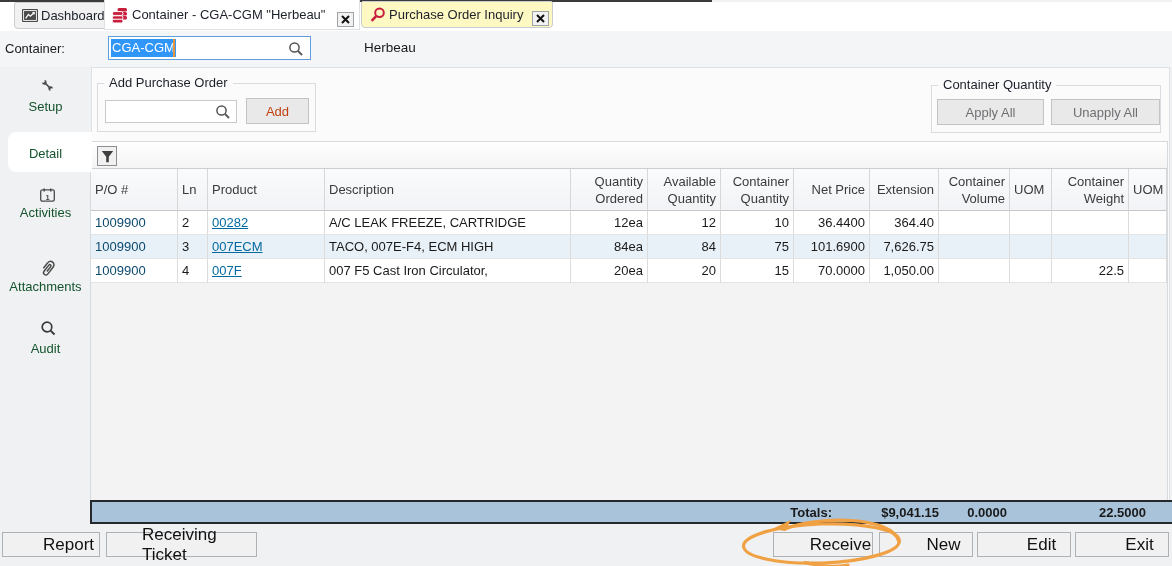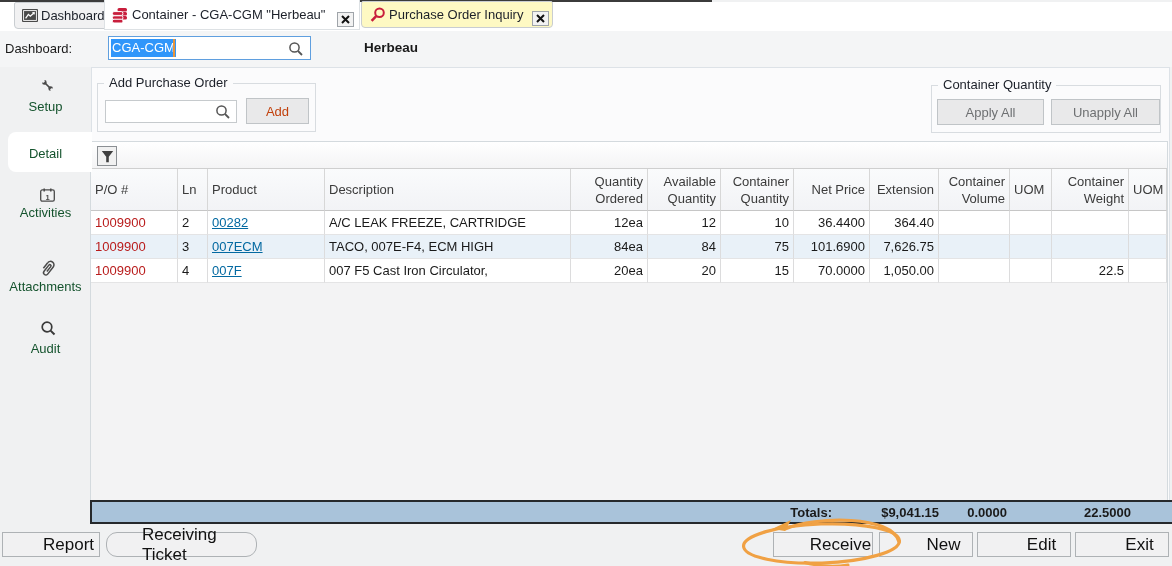--- a/index.html
+++ b/index.html
@@ -15,21 +15,21 @@
 #tab-active { left:104px; width:256px; top:0px; height:30px; background:#ffffff; border:1px solid #dde1e4; border-top:none; border-radius:0; }
 #tab-po { left:361px; width:192px; background:#fef9c3; }
 .closebox { position:absolute; width:17px; height:15px; background:#f2f2f2; border:1px solid #9fa4a9; display:flex; align-items:center; justify-content:center; }
 
 
 #cband { left:0; top:31px; width:1172px; height:36px; background:#f4f5f6; }
 #clabel { left:5px; top:41px; }
 #cinput { left:108px; top:36px; width:203px; height:24px; background:#fff; border:1px solid #5f9fdf; }
 #csel { left:2px; top:2px; height:18px; background:#3096fa; color:#fff; padding:1px 1px 12px 1px; }
 #ccaret { position:absolute; top:2px; height:18px; width:2px; background:#e8953c; }
-#herbeau { left:324px; top:40px; font-weight:bold; font-size:13.5px;padding-left:40px; }
+#herbeau { left:324px; top:40px; font-weight:normal; font-size:13.5px;padding-left:40px; }
 
 
 #panel { left:91px; top:67px; width:1079px; height:457px; background:#fbfbfc; border:1px solid #dde2e7; border-bottom:none; }
 
 .fieldset { position:absolute; border:1px solid #d8dce0; }
 .legend { position:absolute; top:-9px; left:6px; background:#fbfbfc; padding:0 5px; color:#1c2029; }
 #fs-add { left:97px; top:83px; width:219px; height:49px; }
 #fs-cq { left:931px; top:85px; width:230px; height:48px; }
 
 #addinput { left:105px; top:100px; width:132px; height:23px; background:#fff; border:1px solid #c6cacd; }
@@ -40,21 +40,21 @@
 
 
 #grid { left:90px; top:141px; width:1078px; height:360px; border:1px solid #d4dade; border-bottom:none; background:#f3f3f4; }
 #filterband { position:absolute; left:0; top:0; width:1076px; height:27px; background:linear-gradient(#ffffff,#f4f4f5); border-bottom:1px solid #cfcfcf; }
 #filterbtn { position:absolute; left:6px; top:4px; width:20px; height:20px; background:#f1f1f1; border:1px solid #8b8f93; display:flex; align-items:center; justify-content:center; }
 #tbl { position:absolute; left:0; top:27px; border-collapse:separate; border-spacing:0; table-layout:fixed; width:1076px; font-size:13px; }
 #tbl th { font-weight:normal; color:#3b3b3b; background:linear-gradient(#fafbfc,#f2f3f6); border-right:1px solid #d7d7d7; border-bottom:1px solid #c6c6c6; height:42px; padding:2px 4px; vertical-align:middle; line-height:17px; }
 #tbl td { border-right:1px solid #dcdcdd; border-bottom:1px solid #e4e4e5; height:24px; padding:0 4px; vertical-align:middle; background:#fff; }
 #tbl tr.alt td { background:#e9f1f8; }
 .tl { text-align:left; } .tr { text-align:right; }
-.po { color:#b91c1c; } .prod { color:#0369a1;text-decoration:underline; }
+.po { color:#0c4a6e; } .prod { color:#0369a1;text-decoration:underline; }
 
 
 #totals { left:90px; top:500px; width:1082px; height:24px; background:#a9c3da; border:2px solid #26292c; border-right:none; font-weight:bold; }
 .totval { position:absolute; top:3px; }
 
 
 .btn { position:absolute; top:532px; height:25px; background:#f1f1f2; border:1px solid #aeb2b5; color:#111; display:flex; align-items:center; justify-content:center; font-size:17px;padding-left:35px; }
 
 
 .side-label { position:absolute; text-align:center; color:#14532d; }
@@ -101,21 +101,21 @@
   </svg>
   <span style="margin-left:3px;">Purchase Order Inquiry</span>
 </div>
 <div class="closebox" style="left:532px; top:11px;">
   <svg width="9" height="9" viewBox="0 0 9 9">
       <path d="M1 1 L8 8 M8 1 L1 8" stroke="#111" stroke-width="2"></path>
     </svg>
 </div>
 
 <div class="abs" id="cband"></div>
-<div class="abs" id="clabel">Dashboard:</div>
+<div class="abs" id="clabel">Container:</div>
 <div class="abs" id="cinput">
   <div class="abs" id="csel">CGA-CGM</div>
   <div id="ccaret" style="left:64px;"></div>
   <svg class="abs" style="right:6px; top:4px;" width="16" height="16" viewBox="0 0 16 16">
     <circle cx="6.5" cy="6.5" r="4.6" fill="none" stroke="#555" stroke-width="1.5"></circle>
     <path d="M10 10 L14 14" stroke="#555" stroke-width="1.8"></path>
   </svg>
 </div>
 <div class="abs" id="herbeau">Herbeau</div>
 
@@ -222,25 +222,25 @@
           <td></td>
     </tr>
   </tbody>
     </table>
 </div>
 
 <div class="abs" id="totals">
   <div class="totval" style="right:340px;">Totals:</div>
   <div class="totval" style="right:233px;">$9,041.15</div>
   <div class="totval" style="right:165px;">0.0000</div>
-  <div class="totval" style="right:41px;">22.5000</div>
+  <div class="totval" style="right:26px;">22.5000</div>
 </div>
 
 <div class="btn" style="left:2px; width:98px;">Report</div>
-<div class="btn" style="left:106px; width:151px;border-radius:11px;">Receiving Ticket</div>
+<div class="btn" style="left:106px; width:151px;">Receiving Ticket</div>
 <div class="btn" style="left:773px; width:100px;">Receive</div>
 <div class="btn" style="left:879px; width:94px;">New</div>
 <div class="btn" style="left:977px; width:94px;">Edit</div>
 <div class="btn" style="left:1075px; width:94px;">Exit</div>
 
 <svg class="abs" style="left:735px; top:512px;" width="180" height="54" viewBox="0 0 180 54">
   <ellipse cx="86.5" cy="31.5" rx="78" ry="19.5" transform="rotate(-2 86.5 31.5)" fill="none" stroke="#f0a144" stroke-width="3.2"></ellipse>
   <path d="M50 17 C 80 4, 158 3, 164 30" fill="none" stroke="#f0a144" stroke-width="3.2" stroke-linecap="round"></path>
   <path d="M70 50.5 C 85 54.5, 100 55, 113 53" fill="none" stroke="#f0a144" stroke-width="3" stroke-linecap="round"></path>
   <polygon points="37,17 56,8 50,19" fill="#eda03f"></polygon>

